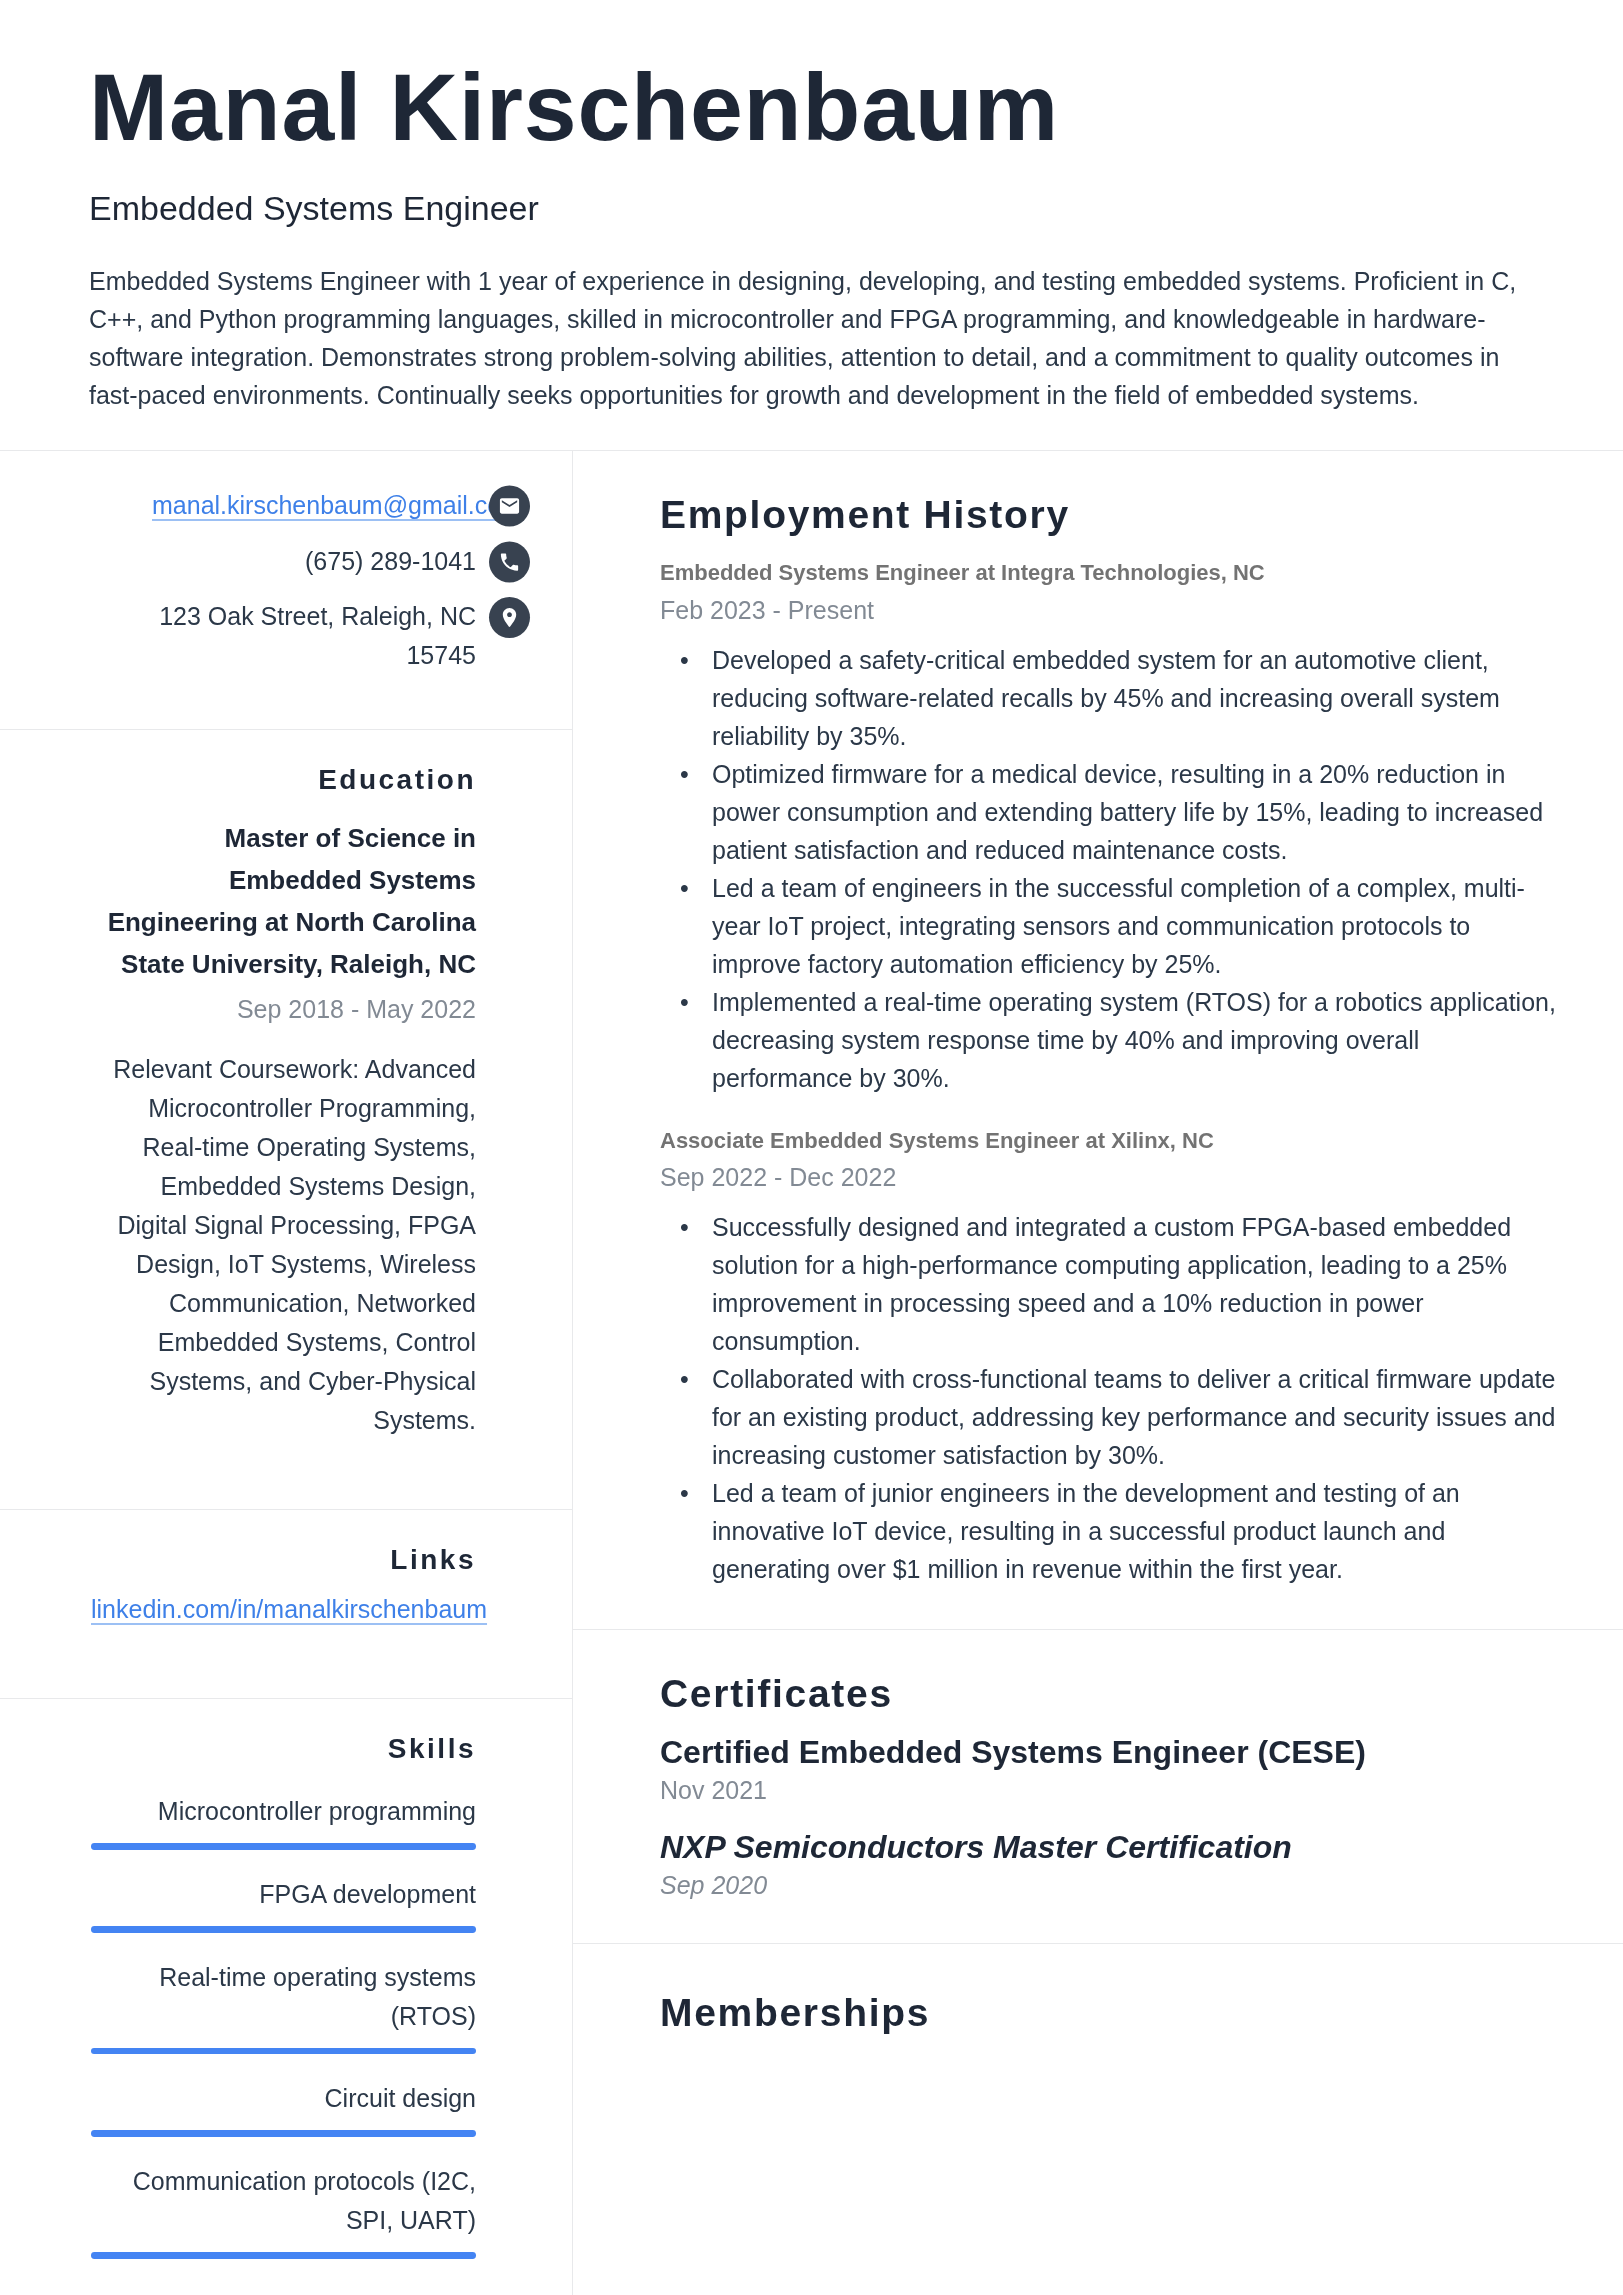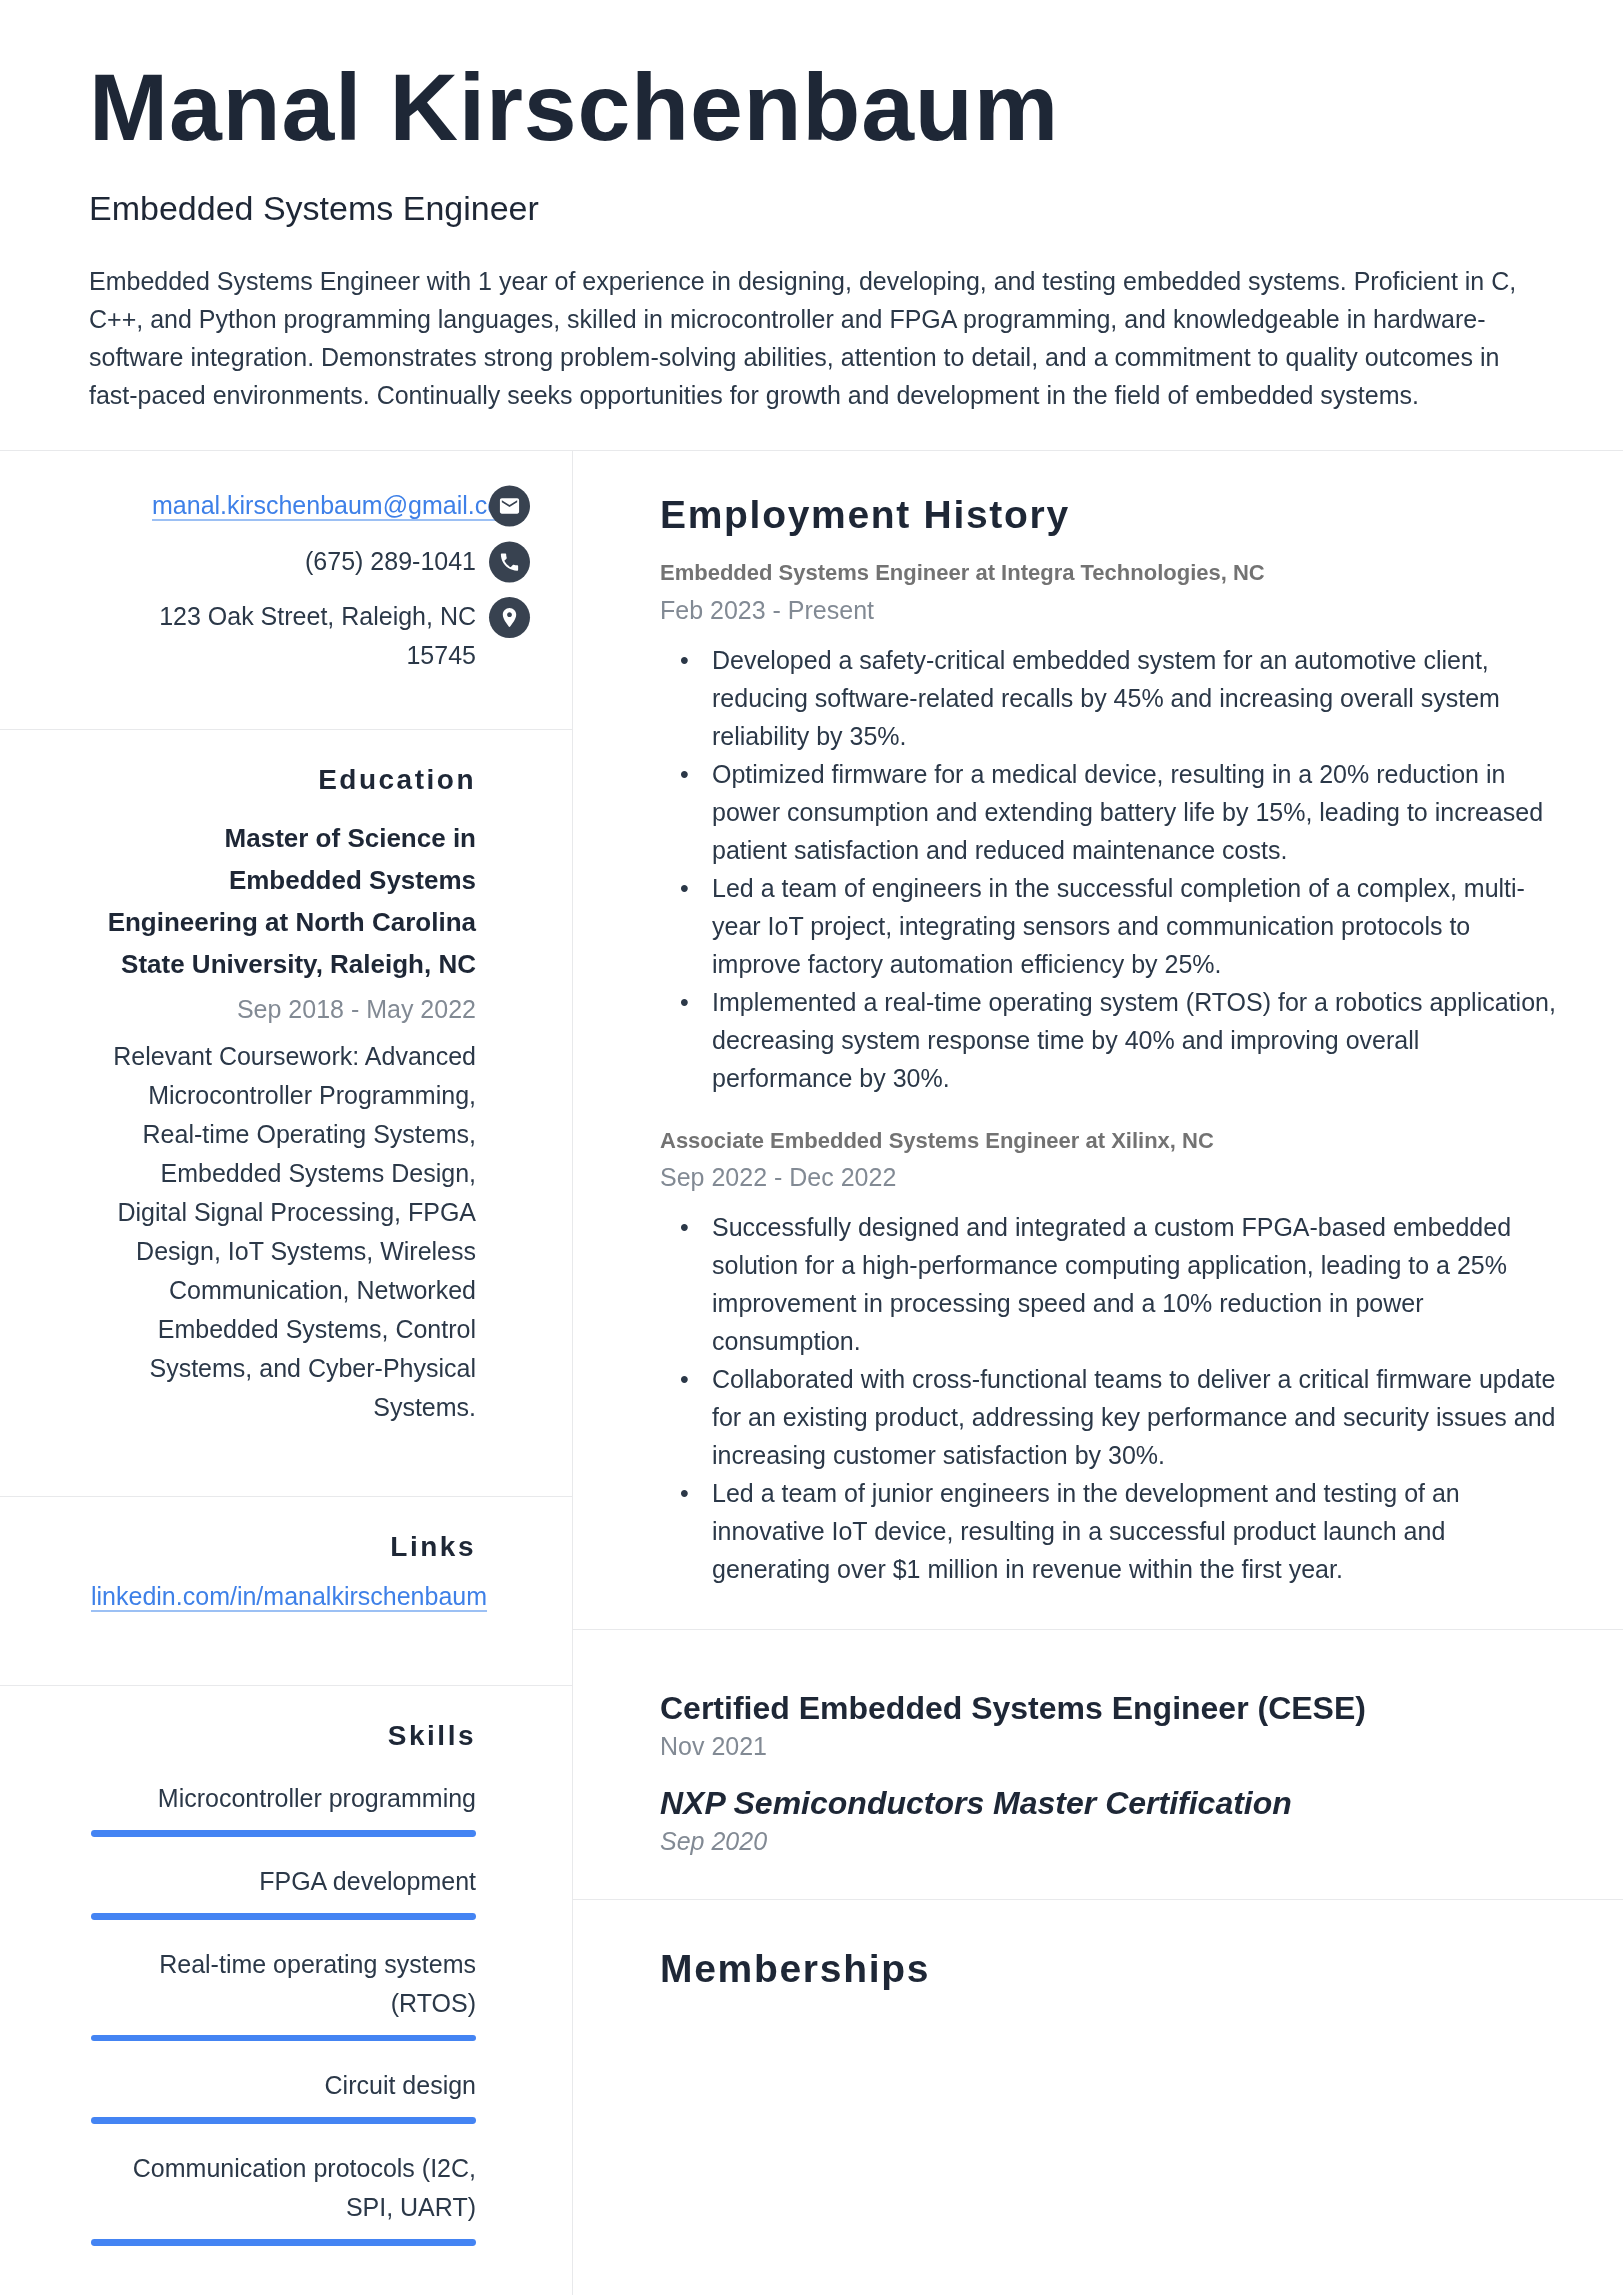--- a/index.html
+++ b/index.html
@@ -116,21 +116,21 @@
     color: #1e2736;
     line-height: 42px;
   }
   .date-muted {
     color: #828a94;
     font-size: 25px;
     line-height: 39px;
   }
   .edu-dates { margin-top: 5px; }
   .edu-coursework {
-    margin-top: 8px;
+    margin-top: 21px;
     font-size: 25px;
     line-height: 39px;
     color: #2b3848;
   }
 
   
   .links-body { margin-top: 12px; font-size: 25px; line-height: 39px; }
 
   
   .skills-section { border-bottom: none; }
@@ -295,20 +295,21 @@
           <div class="job-dates">Sep 2022 - Dec 2022</div>
           <ul class="bullets">
             <li>Successfully designed and integrated a custom FPGA-based embedded solution for a high-performance computing application, leading to a 25% improvement in processing speed and a 10% reduction in power consumption.</li>
             <li>Collaborated with cross-functional teams to deliver a critical firmware update for an existing product, addressing key performance and security issues and increasing customer satisfaction by 30%.</li>
             <li>Led a team of junior engineers in the development and testing of an innovative IoT device, resulting in a successful product launch and generating over $1 million in revenue within the first year.</li>
           </ul>
         </div>
       </div>
 
       <div class="main-section">
+        <div class="main-heading">Certificates</div>
 
         <div class="cert-item">
           <div class="cert-title">Certified Embedded Systems Engineer (CESE)</div>
           <div class="cert-date">Nov 2021</div>
         </div>
         <div class="cert-item">
           <div class="cert-title">NXP Semiconductors Master Certification</div>
           <div class="cert-date">Sep 2020</div>
         </div>
       </div>

